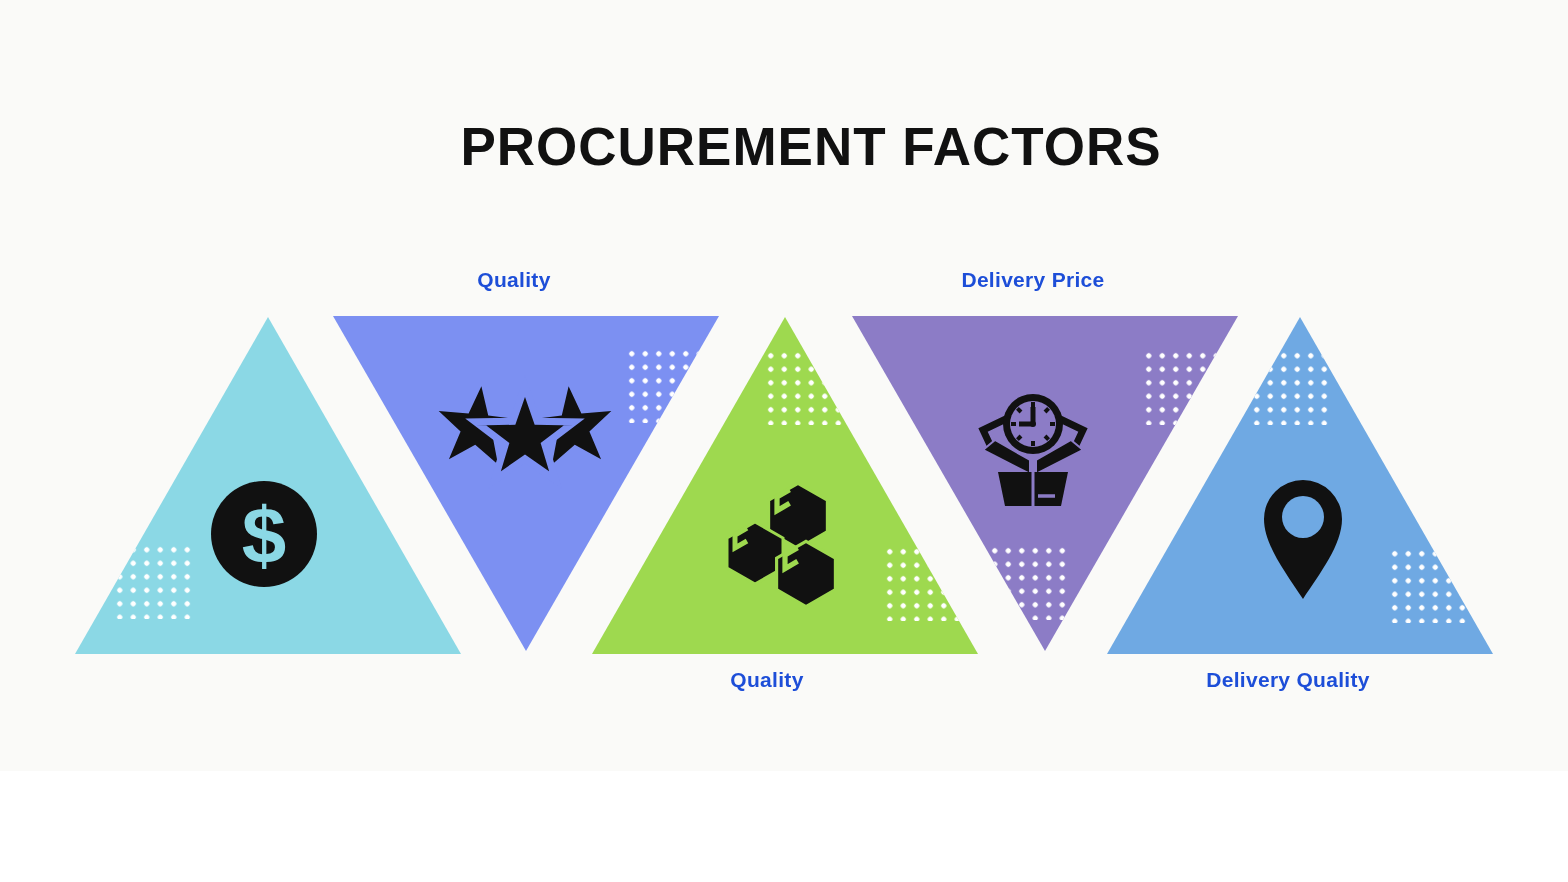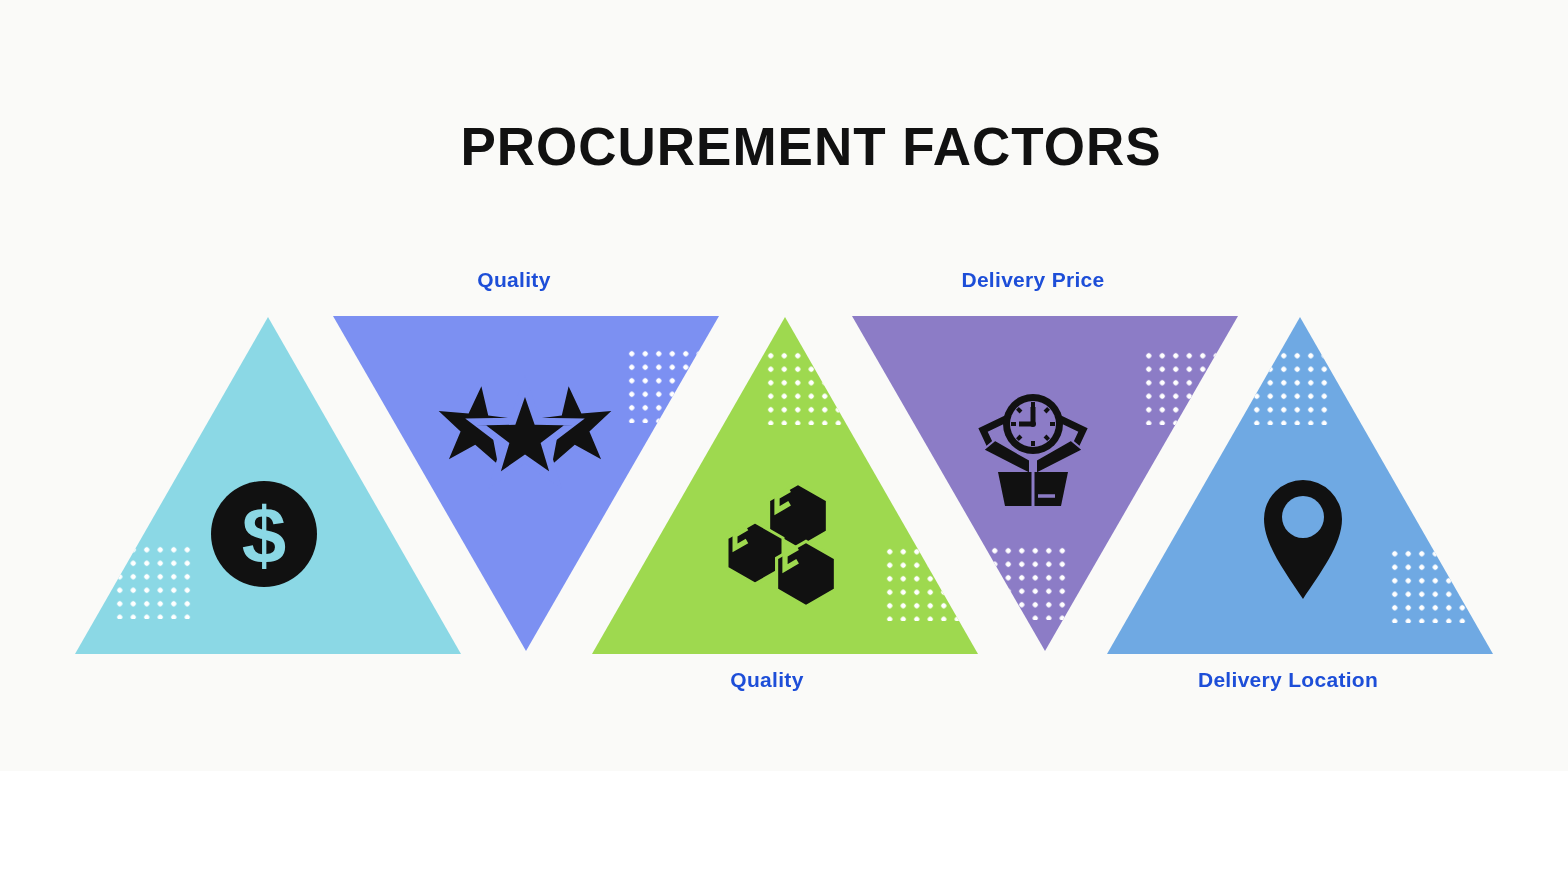--- a/index.html
+++ b/index.html
@@ -127,15 +127,15 @@
   <div class="factor-label" style="left:840px; top:268px;">Delivery Price</div>
 
   <div class="tri up" style="left: 1107px; top: 317px; height: 337px; background-color: rgb(111, 169, 227);">
     <div class="dots" style="left:143px; top:32px;"></div>
     <div class="dots" style="left:281px; top:230px;"></div>
     <svg class="icon-box" style="left:146px; top:156px;" width="100" height="128" viewBox="0 0 100 128">
       <path d="M50,126 C33,100 11,72 11,46 A39,39 0 1,1 89,46 C89,72 67,100 50,126 Z" fill="#111111"></path>
       <circle cx="50" cy="44" r="21" fill="#6FA9E3"></circle>
     </svg>
   </div>
-  <div class="factor-label" style="left:1095px; top:668px;">Delivery Location</div>
+  <div class="factor-label" style="left:1095px; top:668px;">Delivery Quality</div>
 
 </div>
 
 </body></html>

